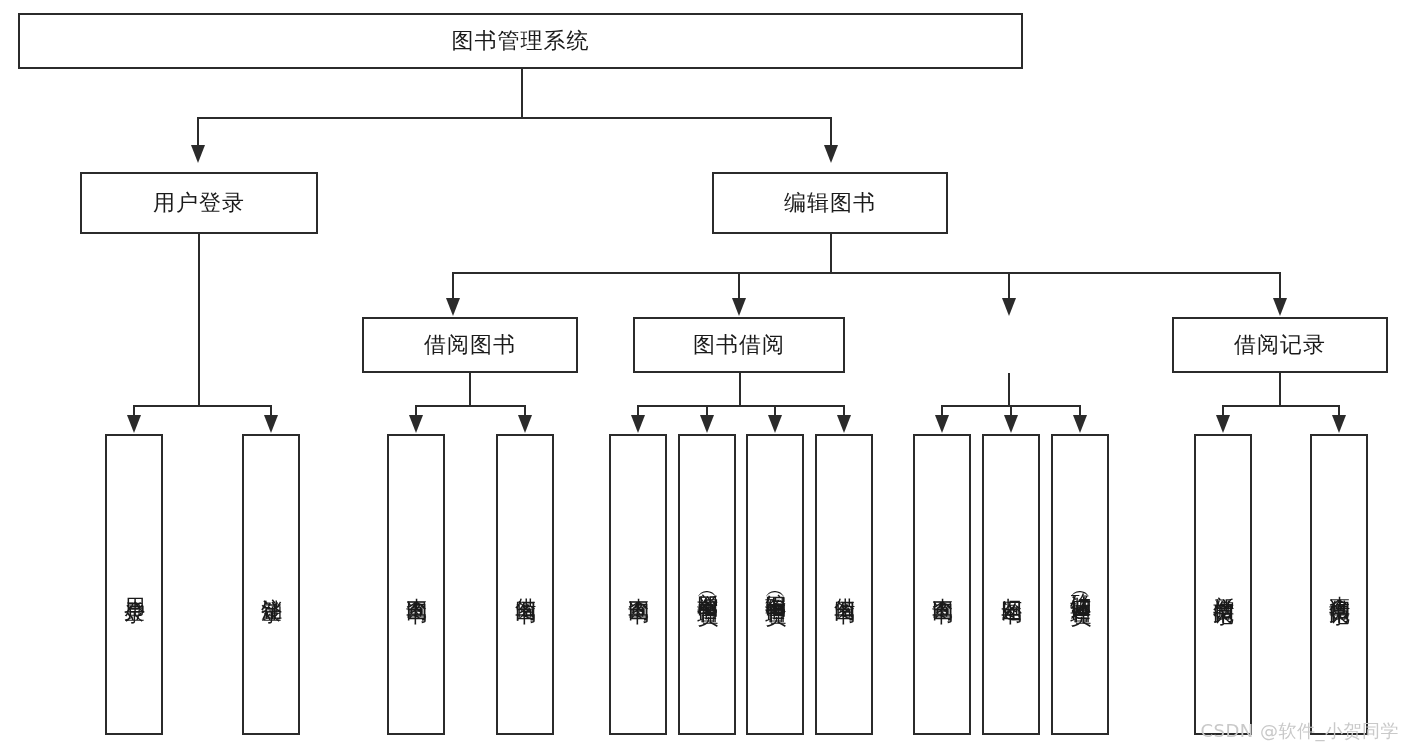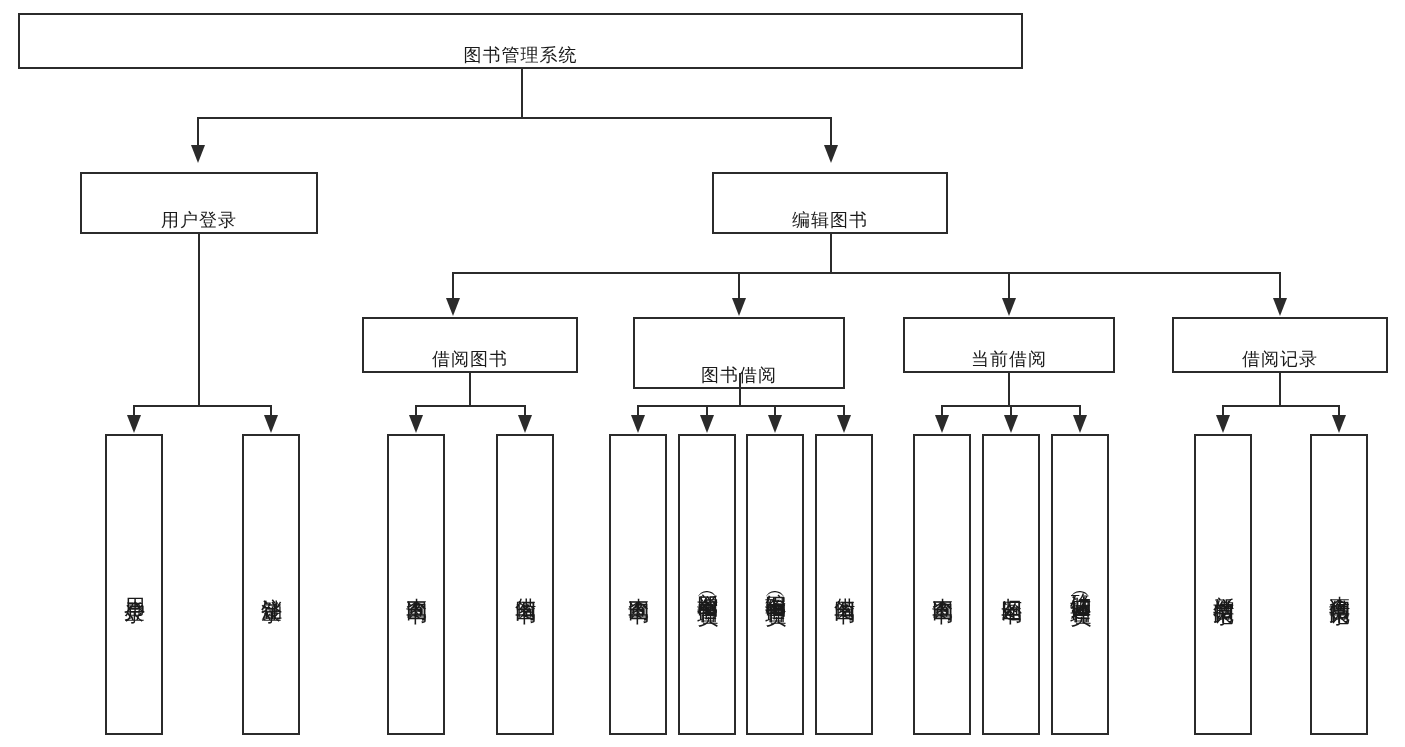--- a/index.html
+++ b/index.html
@@ -22,23 +22,22 @@
     position: absolute;
     box-sizing: border-box;
     background: #ffffff;
     border: 2px solid #2b2b2b;
     display: flex;
     align-items: center;
     justify-content: center;
     color: #1a1a1a;
   }
   .node.h {
-    font-size: 18px;
+    font-size: 22px;
     letter-spacing: 1px;
-    align-items: flex-end;
   }
   .node.v {
     font-size: 21px;
     letter-spacing: 1px;
   }
   .node.v .vtext {
     writing-mode: vertical-rl;
     text-orientation: upright;
     line-height: 1.12;
     letter-spacing: 2px;
@@ -112,25 +111,22 @@
   <div class="ln v" style="left:738px; top:272px; height:28px;"></div>
   <div class="arrow" style="left:732px; top:298px;"></div>
   <div class="ln v" style="left:1008px; top:272px; height:28px;"></div>
   <div class="arrow" style="left:1002px; top:298px;"></div>
   <div class="ln v" style="left:1279px; top:272px; height:28px;"></div>
   <div class="arrow" style="left:1273px; top:298px;"></div>
 
   <div class="node h" style="left:362px; top:317px; width:216px; height:56px;">
     <span class="htext">借阅图书</span>
   </div>
-  <div class="node h" style="left:633px; top:317px; width:212px; height:72px;">
+  <div class="node h" style="left:633px; top:317px; width:212px; height:56px;">
     <span class="htext">图书借阅</span>
-  </div>
-  <div class="node h" style="left:903px; top:317px; width:212px; height:56px;">
-    <span class="htext">当前借阅</span>
   </div>
   <div class="node h" style="left:1172px; top:317px; width:216px; height:56px;">
     <span class="htext">借阅记录</span>
   </div>
 
   <div class="ln v" style="left:469px; top:373px; height:33px;"></div>
   <div class="ln h" style="left:415px; top:405px; width:110px;"></div>
   <div class="ln v" style="left:415px; top:405px; height:12px;"></div>
   <div class="arrow" style="left:409px; top:415px;"></div>
   <div class="ln v" style="left:524px; top:405px; height:12px;"></div>
@@ -200,14 +196,15 @@
     <span class="vtext">确认归还（管理员）</span>
   </div>
 
   <div class="node v" style="left:1194px; top:434px; width:58px; height:301px;">
     <span class="vtext">新增借阅记录</span>
   </div>
   <div class="node v" style="left:1310px; top:434px; width:58px; height:301px;">
     <span class="vtext">查询借阅记录</span>
   </div>
 
+  <div id="watermark">CSDN @软件_小贺同学</div>
 
 </div>
 
 </body></html>

